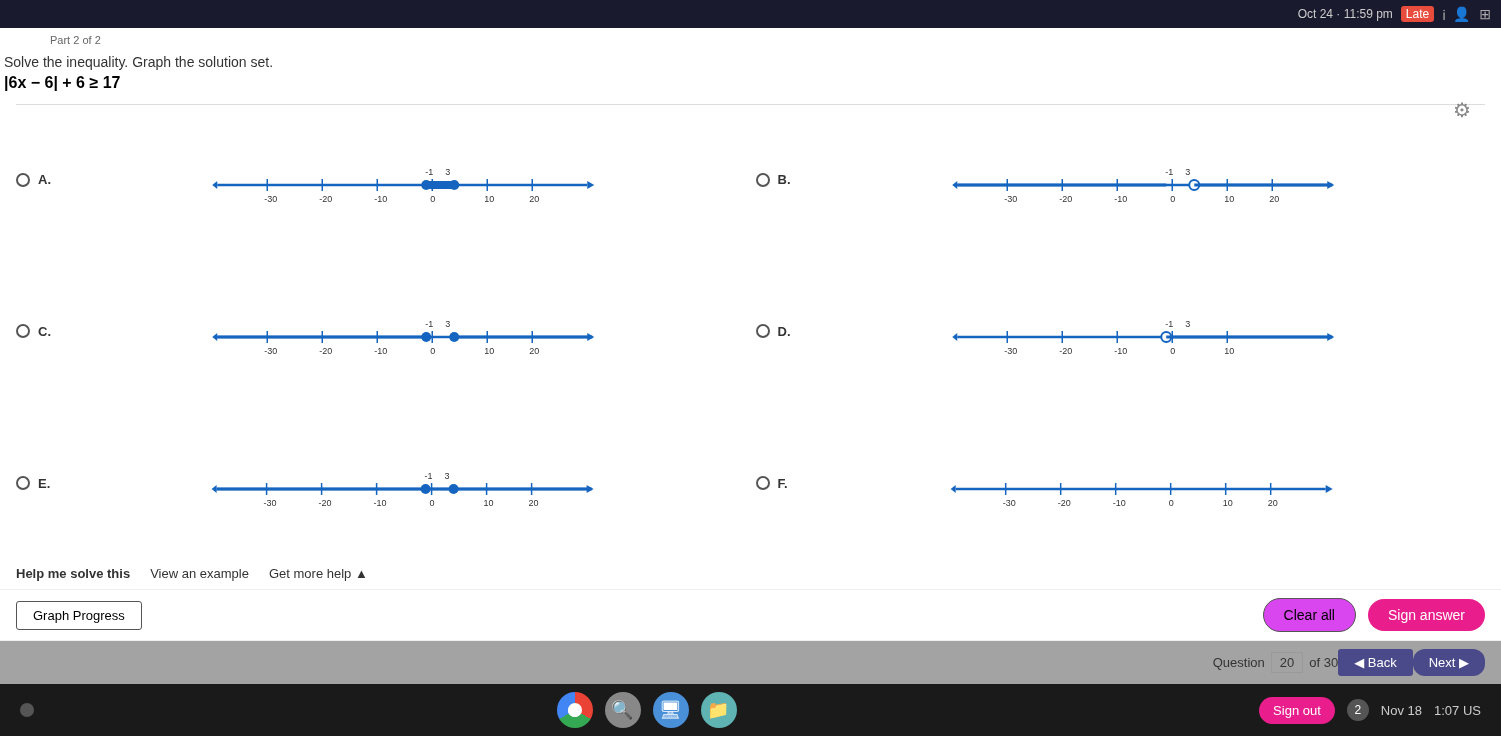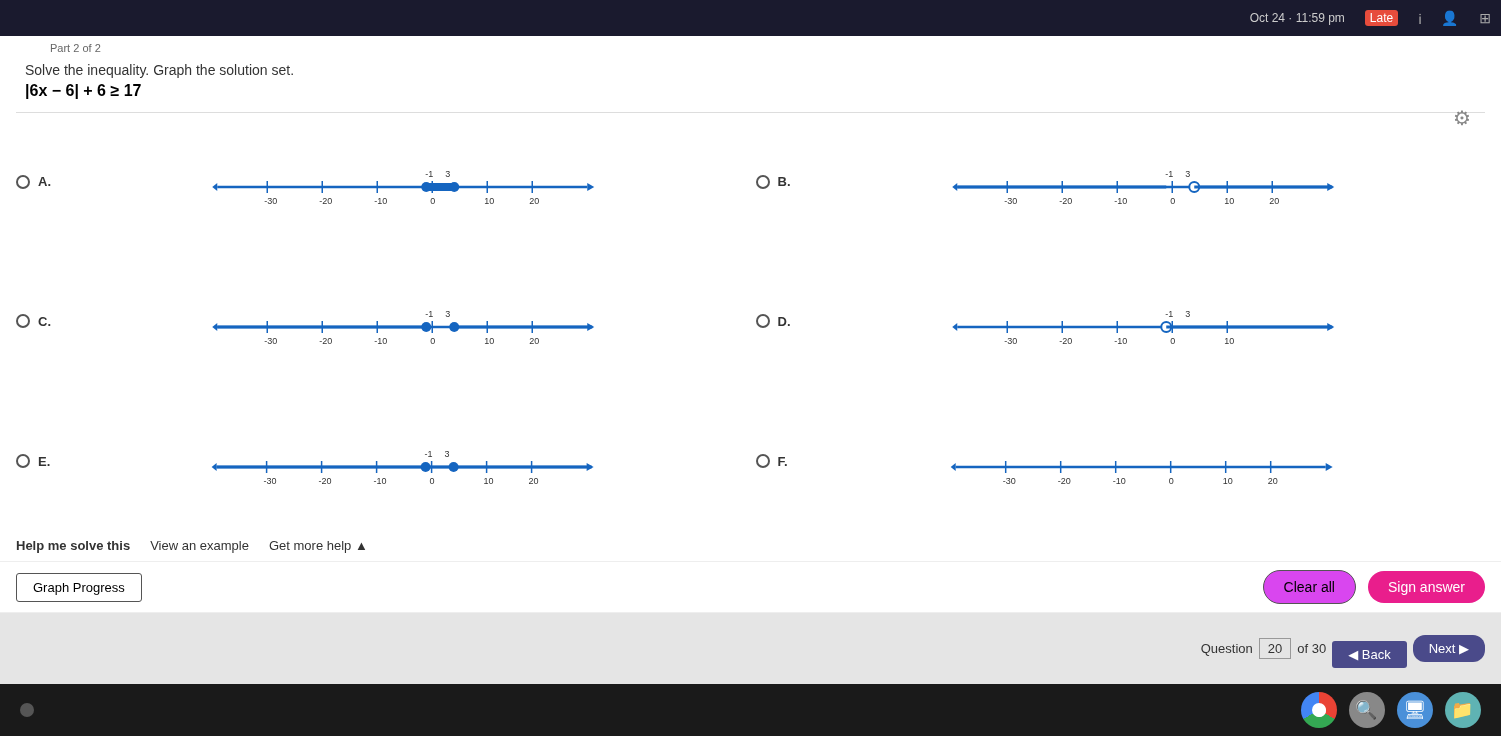--- a/index.html
+++ b/index.html
@@ -15,28 +15,28 @@
     .screen {
       width: 1501px;
       height: 736px;
       display: flex;
       flex-direction: column;
     }
 
     
     .top-bar {
       background: #1a1a2e;
-      height: 36px;
+      height: 28px;
       display: flex;
       align-items: center;
       justify-content: flex-end;
       padding: 0 10px;
       color: #ccc;
       font-size: 12px;
-      gap: 20px;
+      gap: 8px;
     }
     .late-badge {
       background: #e74c3c;
       color: white;
       font-size: 12px;
       padding: 1px 5px;
       border-radius: 3px;
     }
 
     
@@ -49,21 +49,21 @@
     }
 
     .part-label {
       font-size: 11px;
       color: #666;
       padding: 6px 16px 0;
       margin-left: 34px;
     }
 
     .problem-section {
-      padding: 8px 25px;
+      padding: 8px 4px;
     }
     .problem-instruction {
       font-size: 14px;
       color: #333;
       margin-bottom: 4px;
     }
     .problem-equation {
       font-size: 16px;
       color: #000;
       font-weight: bold;
@@ -176,23 +176,23 @@
       font-size: 14px;
       cursor: pointer;
       border-radius: 20px;
     }
 
     
     .nav-bar {
       display: flex;
       align-items: center;
       justify-content: flex-end;
-      padding: 16px 16px;
-      gap: 6px;
-      background: #e5e5e5;
+      padding: 8px 16px;
+      gap: 0;
+      background: #a3a3a3;
       border-top: 1px solid #eee;
     }
 
     .question-counter {
       font-size: 13px;
       color: #333;
       display: flex;
       align-items: center;
       gap: 6px;
     }
@@ -206,21 +206,20 @@
       background: #4a4a8a;
       color: white;
       border: none;
       padding: 6px 16px;
       font-size: 13px;
       cursor: pointer;
       border-radius: 3px;
       display: flex;
       align-items: center;
       gap: 4px;
-      margin-top: 12px;
     }
 
     .next-btn {
       background: #4a4a8a;
       color: white;
       border: none;
       padding: 6px 16px;
       font-size: 13px;
       cursor: pointer;
       border-radius: 12px;
@@ -560,15 +559,21 @@
     <div class="taskbar-center">
 
       <div class="taskbar-icon chrome-icon" style="width:36px; height:36px;">
         <div style="position:absolute; width:13px; height:13px; background:white; border-radius:50%;"></div>
       </div>
 
       <div class="taskbar-icon" style="background:#888; font-size:18px; color:white;">🔍</div>
       <div class="taskbar-icon" style="background:#4a90d9; font-size:18px; color:white;">🖥</div>
       <div class="taskbar-icon" style="background:#5fb3b3; font-size:18px; color:white;">📁</div>
     </div>
+    <div class="taskbar-right">
+      <button class="sign-out-btn">Sign out</button>
+      <div class="number-badge">2</div>
+      <span>Nov 18</span>
+      <span>1:07 US</span>
+    </div>
   </div>
 
 </div>
 
 </body></html>

